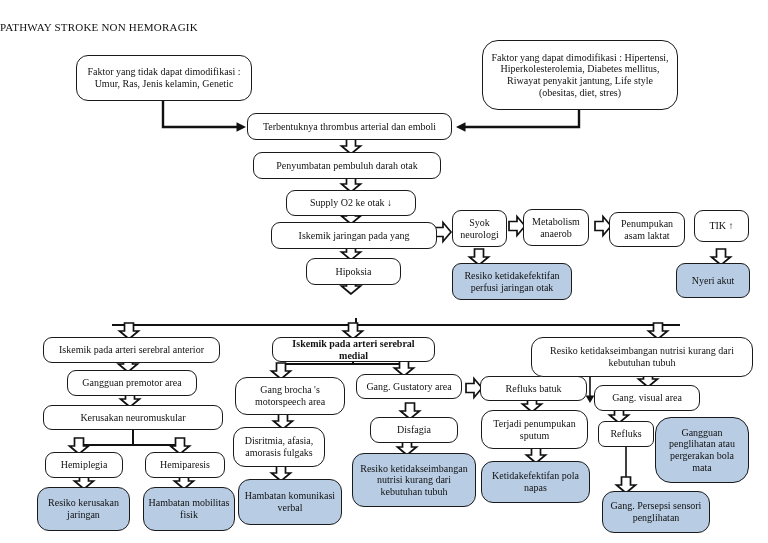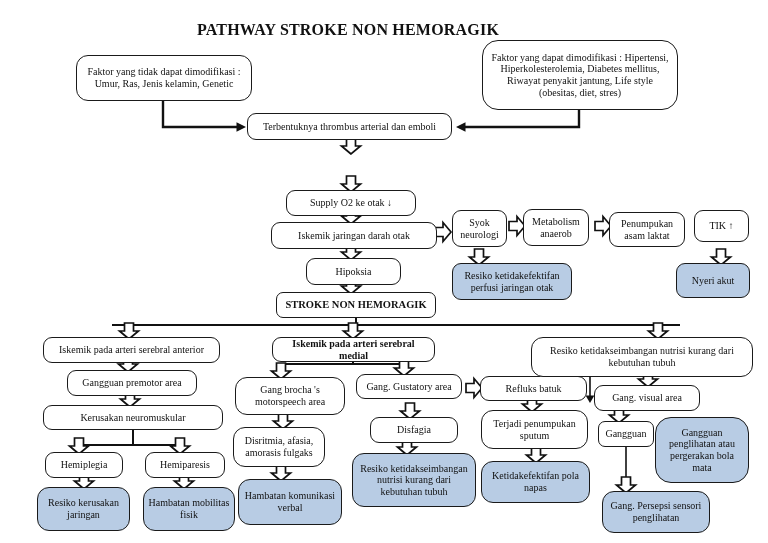--- a/index.html
+++ b/index.html
@@ -1,22 +1,22 @@
 <!DOCTYPE html>
 <html><head>
 <meta charset="utf-8">
 <style>
   html,body{margin:0;padding:0;background:#fff;}
   #canvas{
     position:relative;width:768px;height:543px;background:#fff;overflow:hidden;
     font-family:"Liberation Serif","DejaVu Serif",serif;color:#111;
   }
   #title{
-    position:absolute;top:21px;left:0;width:696px;text-align:center;
-    font-weight:bold;font-size:16px;letter-spacing:.2px;
+    position:absolute;top:21px;left:0;width:696px;
+    font-weight:normal;font-size:11px;letter-spacing:.2px;
   }
   #connectors{position:absolute;top:0;left:0;}
   .node{
     position:absolute;box-sizing:border-box;border:1.8px solid #1a1a1a;border-radius:9px;
     background:#fff;display:flex;align-items:center;justify-content:center;
     text-align:center;font-size:10px;line-height:1.16;padding:7px 4px;
   }
   .node.blue{background:#b8cce4;}
   .node.bold{font-weight:bold;font-size:10.5px;}
   .node .b1{font-weight:normal;display:block;}
@@ -96,25 +96,28 @@
   <div class="node r12" style="left:76px;top:55px;width:176px;height:46px;">
     <span>Faktor yang tidak dapat dimodifikasi : Umur, Ras, Jenis kelamin, Genetic</span>
     </div>
   <div class="node r16" style="left:482px;top:40px;width:196px;height:70px;">
     <span>Faktor yang dapat dimodifikasi : Hipertensi, Hiperkolesterolemia, Diabetes mellitus, Riwayat penyakit jantung, Life style (obesitas, diet, stres)</span>
     </div>
 
   <div class="node" style="left:247px;top:113px;width:205px;height:27px;">
     <span>Terbentuknya thrombus arterial dan emboli</span>
     </div>
+  <div class="node" style="left:253px;top:152px;width:188px;height:27px;">
+    <span>Penyumbatan pembuluh darah otak</span>
+    </div>
   <div class="node" style="left:286px;top:190px;width:130px;height:26px;">
     <span>Supply O2 ke otak ↓</span>
     </div>
   <div class="node" style="left:271px;top:222px;width:166px;height:27px;">
-    <span>Iskemik jaringan darah otak</span>
+    <span>Iskemik jaringan pada yang</span>
     </div>
 
   <div class="node" style="left:452px;top:210px;width:55px;height:37px;">
     <span>Syok neurologi</span>
     </div>
   <div class="node" style="left:523px;top:209px;width:66px;height:37px;">
     <span>Metabolism anaerob</span>
     </div>
   <div class="node" style="left:609px;top:212px;width:76px;height:35px;">
     <span>Penumpukan asam laktat</span>
@@ -124,23 +127,20 @@
     </div>
   <div class="node blue" style="left:452px;top:263px;width:120px;height:37px;">
     <span>Resiko ketidakefektifan perfusi jaringan otak</span>
     </div>
   <div class="node blue" style="left:676px;top:263px;width:74px;height:35px;">
     <span>Nyeri akut</span>
     </div>
 
   <div class="node" style="left:306px;top:258px;width:95px;height:27px;">
     <span>Hipoksia</span>
-    </div>
-  <div class="node bold" style="left:276px;top:292px;width:160px;height:26px;border-radius:7px;">
-    <span>STROKE NON HEMORAGIK</span>
     </div>
 
   <div class="node" style="left:43px;top:337px;width:177px;height:26px;">
     <span>Iskemik pada arteri serebral anterior</span>
     </div>
   <div class="node" style="left:67px;top:370px;width:130px;height:26px;">
     <span>Gangguan premotor area</span>
     </div>
   <div class="node" style="left:45px;top:452px;width:78px;height:26px;">
     <span>Hemiplegia</span>
@@ -193,21 +193,21 @@
     <span>Ketidakefektifan pola napas</span>
     </div>
 
   <div class="node r12" style="left:531px;top:337px;width:222px;height:40px;">
     <span>Resiko ketidakseimbangan nutrisi kurang dari kebutuhan tubuh</span>
     </div>
   <div class="node" style="left:594px;top:385px;width:106px;height:26px;">
     <span>Gang. visual area</span>
     </div>
   <div class="node" style="left:598px;top:421px;width:56px;height:26px;border-radius:7px;">
-    <span>Gangguan</span>
+    <span>Refluks</span>
     </div>
   <div class="node blue r16" style="left:655px;top:417px;width:94px;height:66px;">
     <span>Gangguan penglihatan atau pergerakan bola mata</span>
     </div>
   <div class="node blue r12" style="left:602px;top:491px;width:108px;height:42px;">
     <span>Gang. Persepsi sensori penglihatan</span>
     </div>
 
 </div>
 

